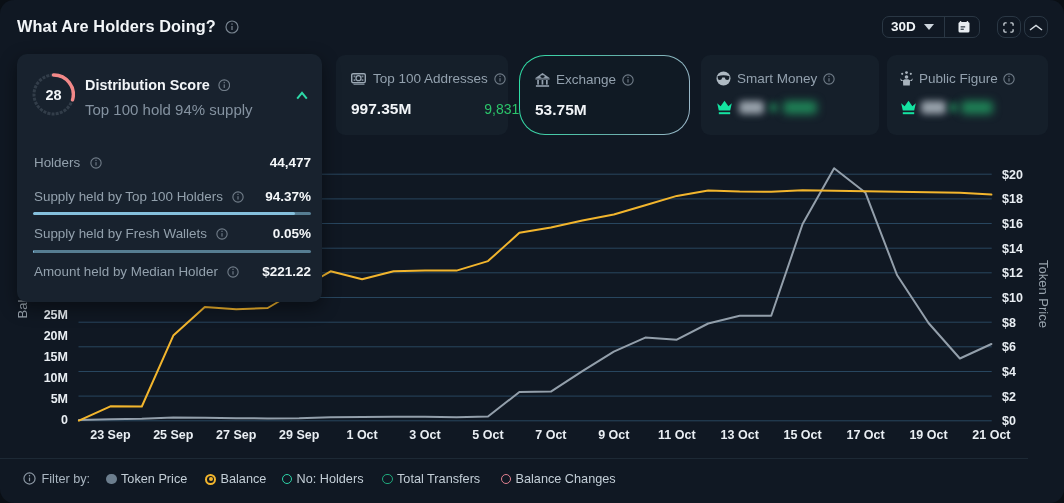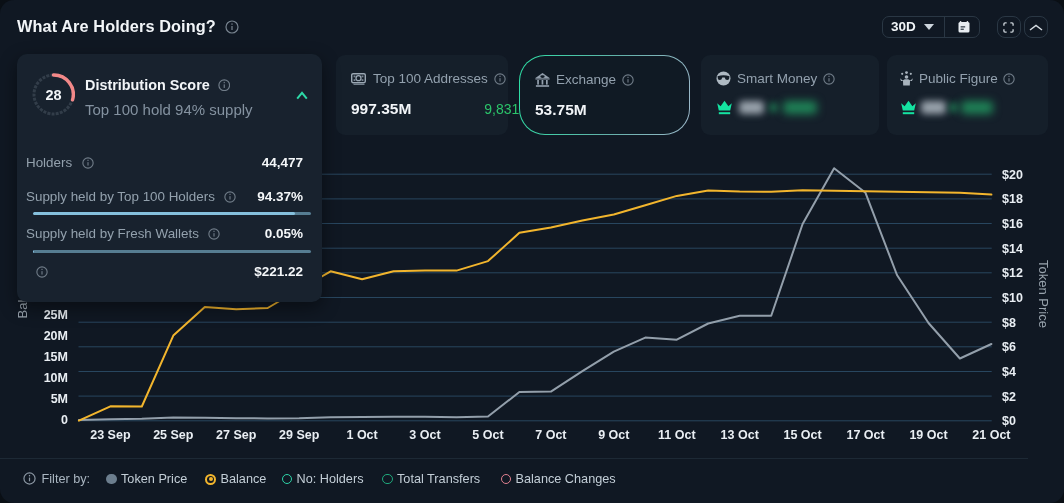--- a/index.html
+++ b/index.html
@@ -20,21 +20,21 @@
   .scard .val { margin:14px 0 0 15px; font-size:15.5px; font-weight:bold; color:#f2f5f8; display:flex; align-items:center;gap:32px; }
   .exch { border:1px solid transparent; background: linear-gradient(#101a24,#101a24) padding-box, linear-gradient(100deg, #2ce0a5, #63b0a9 55%, #9db9cb) border-box; }
   .green { color:#2bc46a; font-weight:normal; font-size:14px; }
   .blurgray { width:25px; height:13px; border-radius:4px; background:#99a3ac; filter:blur(3.5px); }
   .blurgreen { width:34px; height:13px; border-radius:4px; background:#1f8256; filter:blur(4.5px); }
   .blurtick { width:7px; height:9px; border-radius:2px; background:#1f8256; filter:blur(3.5px); }
   
   .dcard { left:17px; top:54px; width:305px; height:248px; background:#18222e; border-radius:10px; box-shadow:0 6px 18px rgba(0,0,0,0.45); }
   .dtitle { left:68px; top:23px; font-size:14.4px; font-weight:bold; color:#f2f5f8; }
   .dsub { left:68px; top:47px; font-size:15px; color:#8492a0; }
-  .row { position:absolute; left:9px; width:277px; display:flex; align-items:center; color:#93a1ad; font-size:13.4px; }
+  .row { position:absolute; left:17px; width:277px; display:flex; align-items:center; color:#93a1ad; font-size:13.4px; }
   .row .rv { margin-left:auto; color:#f4f7f9; font-weight:bold; font-size:13.5px; }
   .bar { position:absolute; left:16px; width:278px; height:3px; border-radius:2px; background:#567d92; overflow:hidden; }
   .bar .fill { height:100%; background:#85c0dd; border-radius:2px; }
   
   .fbar { left:0; top:458px; width:1028px; height:45px; border-top:1px solid #1d2935; }
   .fbar .txt { color:#c3ced7; font-size:12.7px; }
   .litem { display:flex; align-items:center; gap:4.5px; }
 </style>
 </head>
 <body>
@@ -280,20 +280,21 @@
           <circle cx="7" cy="7" r="6" fill="none" stroke="#707c88" stroke-width="1.3"></circle>
           <rect x="6.35" y="6" width="1.3" height="4" fill="#707c88"></rect>
           <rect x="6.35" y="3.2" width="1.3" height="1.5" fill="#707c88"></rect>
         </svg>
       <span class="rv">0.05%</span>
     </div>
     <div class="bar" style="top:196px;">
         <div class="fill" style="width:0.3%;"></div>
       </div>
     <div class="row" style="top:210px;">
+      <span>Amount held by Median Holder</span>
       <svg width="12" height="12" viewBox="0 0 14 14" style="margin-left:9.5px;">
           <circle cx="7" cy="7" r="6" fill="none" stroke="#707c88" stroke-width="1.3"></circle>
           <rect x="6.35" y="6" width="1.3" height="4" fill="#707c88"></rect>
           <rect x="6.35" y="3.2" width="1.3" height="1.5" fill="#707c88"></rect>
         </svg>
       <span class="rv">$221.22</span>
     </div>
   </div>
 
   <div class="abs fbar">

